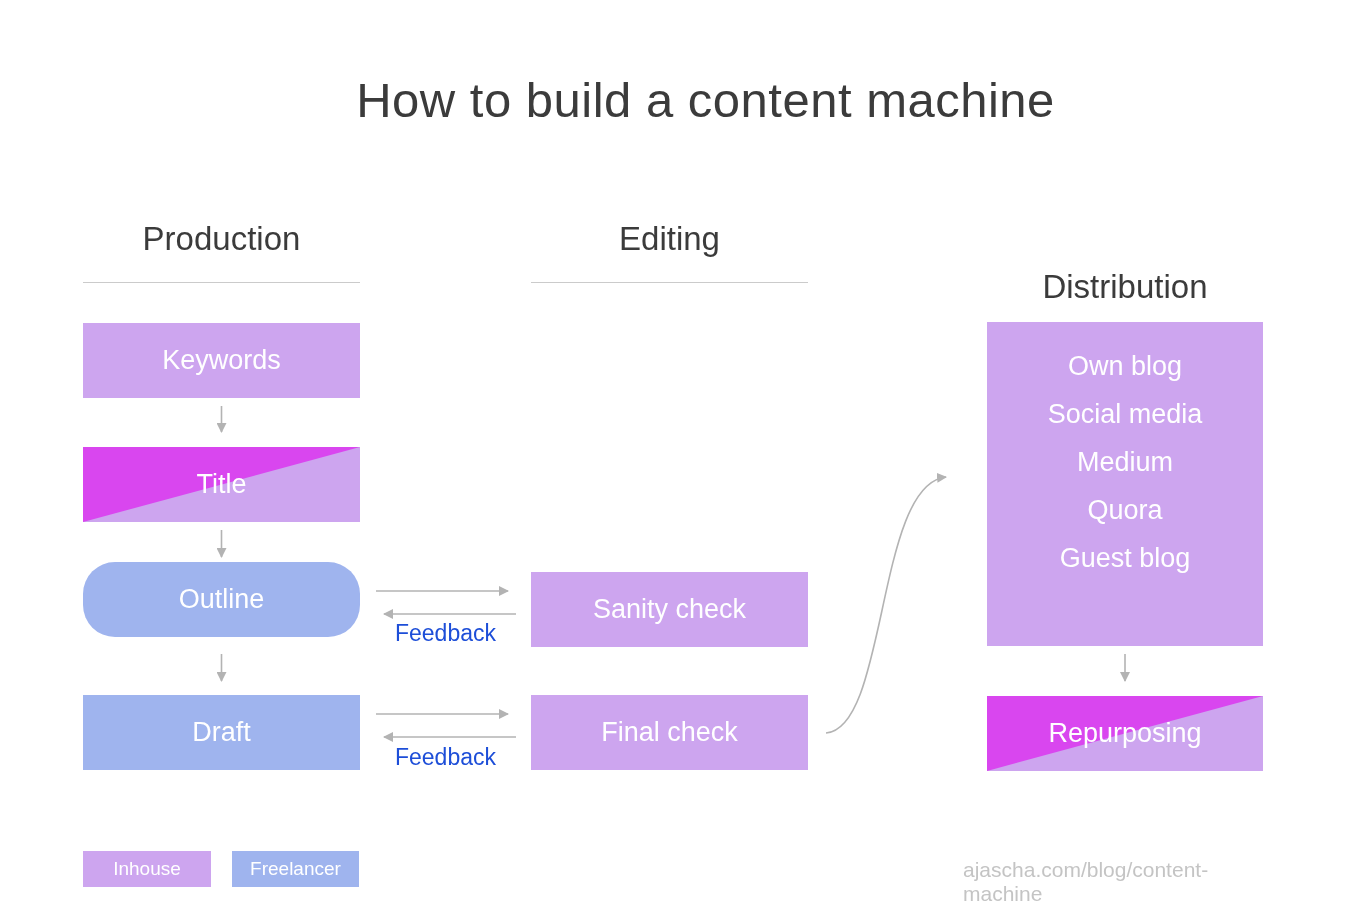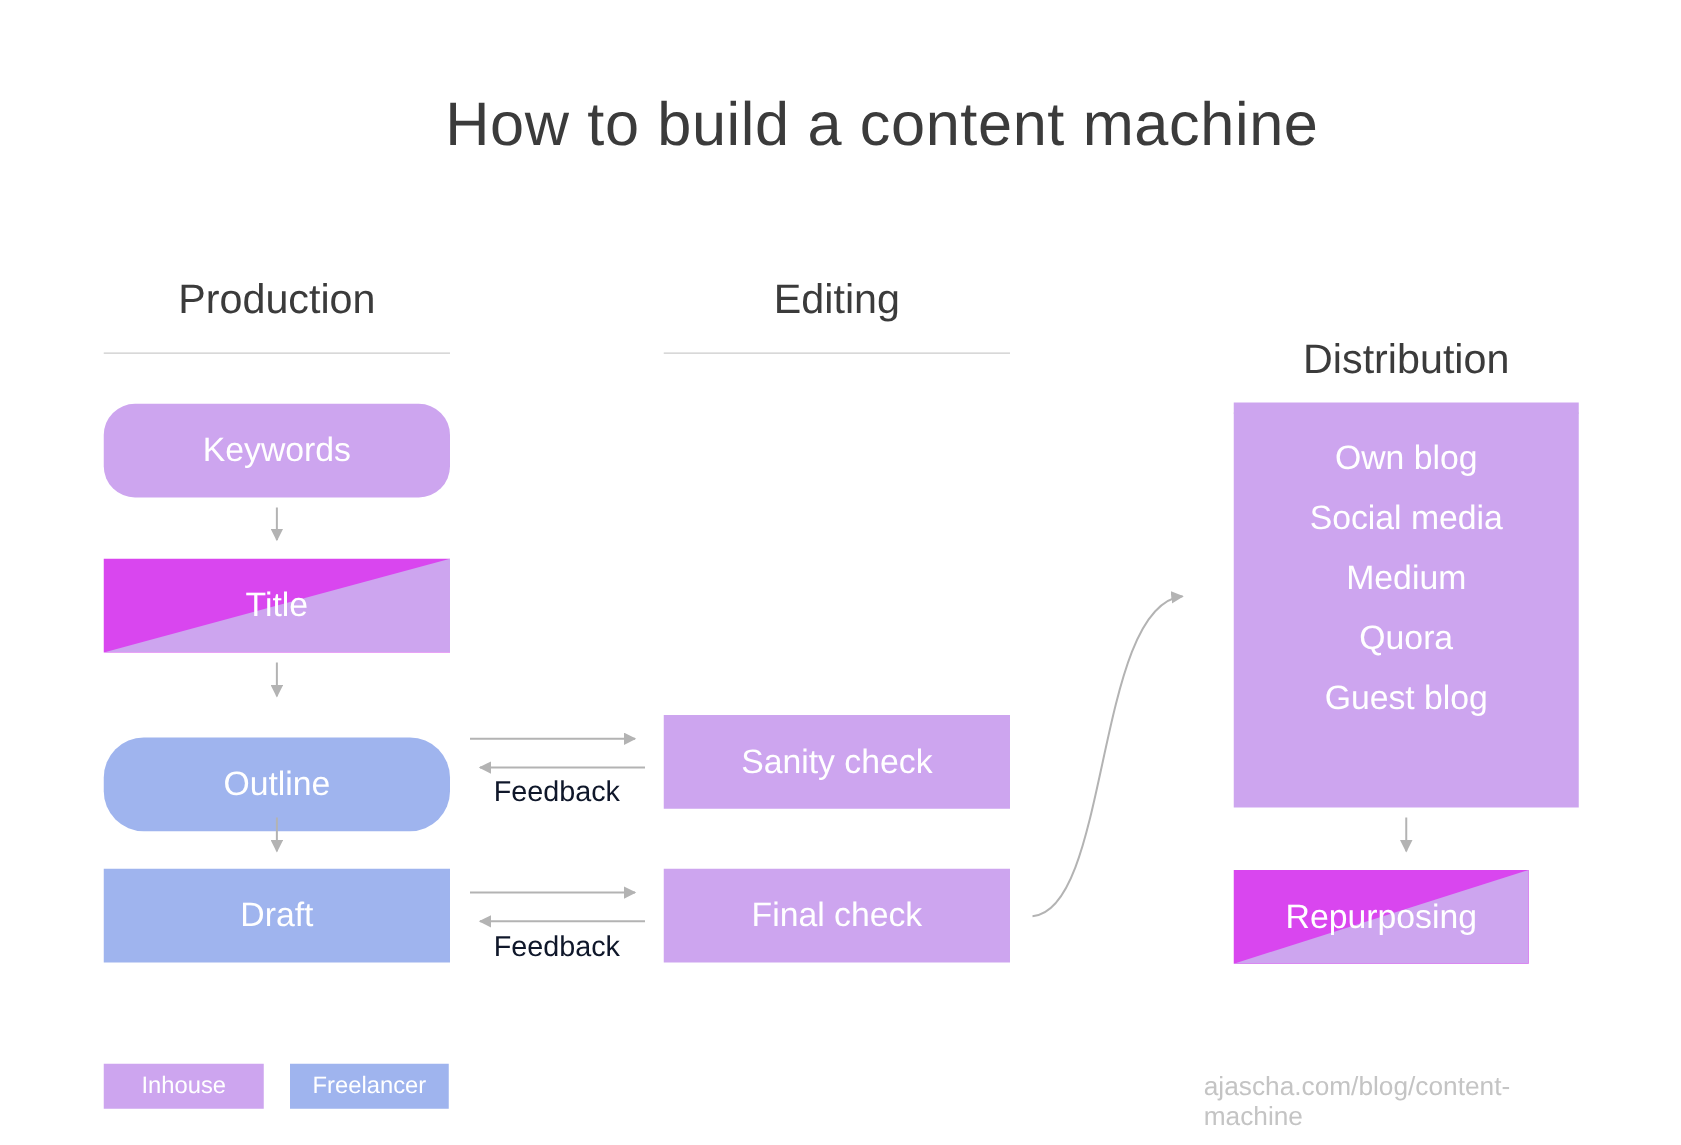--- a/index.html
+++ b/index.html
@@ -75,21 +75,21 @@
     font-size: 27px;
     line-height: 48px;
   }
 
   .feedback {
     position: absolute;
     left: 375px;
     width: 141px;
     text-align: center;
     font-size: 23px;
-    color: #0f172a;
+    color: #1d4ed8;
   }
 
   .legend-box {
     position: absolute;
     top: 851px;
     height: 36px;
     color: #ffffff;
     font-size: 19px;
     text-align: center;
     line-height: 36px;
@@ -125,30 +125,30 @@
   <div class="col-header prod">
     <span>Production</span>
   </div>
   <div class="col-header edit">
     <span>Editing</span>
   </div>
   <div class="col-header dist">
     <span>Distribution</span>
   </div>
 
-  <div class="box purple" style="left:83px; top:323px;border-radius:25px;">
+  <div class="box purple" style="left:83px; top:323px;">
     <span>Keywords</span>
   </div>
 
   <div class="box split" style="left:83px; top:447px;">
     <div class="tri"></div>
     <span class="lbl">Title</span>
   </div>
 
-  <div class="box blue" style="left:83px; top:590px;border-radius:32px;">
+  <div class="box blue" style="left:83px; top:562px;border-radius:32px;">
     <span>Outline</span>
   </div>
 
   <div class="box blue" style="left:83px; top:695px;">
     <span>Draft</span>
   </div>
 
   <div class="box purple" style="left:531px; top:572px;">
     <span>Sanity check</span>
   </div>
@@ -158,21 +158,21 @@
   </div>
 
   <div class="bigbox">
     <span class="channel">Own blog</span>
     <span class="channel">Social media</span>
     <span class="channel">Medium</span>
     <span class="channel">Quora</span>
     <span class="channel">Guest blog</span>
   </div>
 
-  <div class="box split" style="left:987px; top:696px; width:236px;">
+  <div class="box split" style="left:987px; top:696px; width:276px;">
     <div class="tri"></div>
     <span class="lbl">Repurposing</span>
   </div>
 
   <div class="feedback" style="top:620px;">Feedback</div>
   <div class="feedback" style="top:744px;">Feedback</div>
 
   <div class="legend-box inhouse purple">Inhouse</div>
   <div class="legend-box freelancer blue">Freelancer</div>
 

